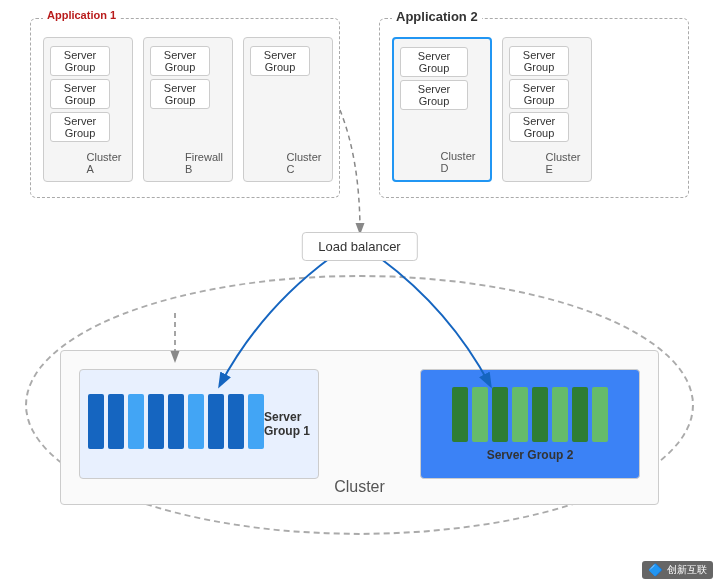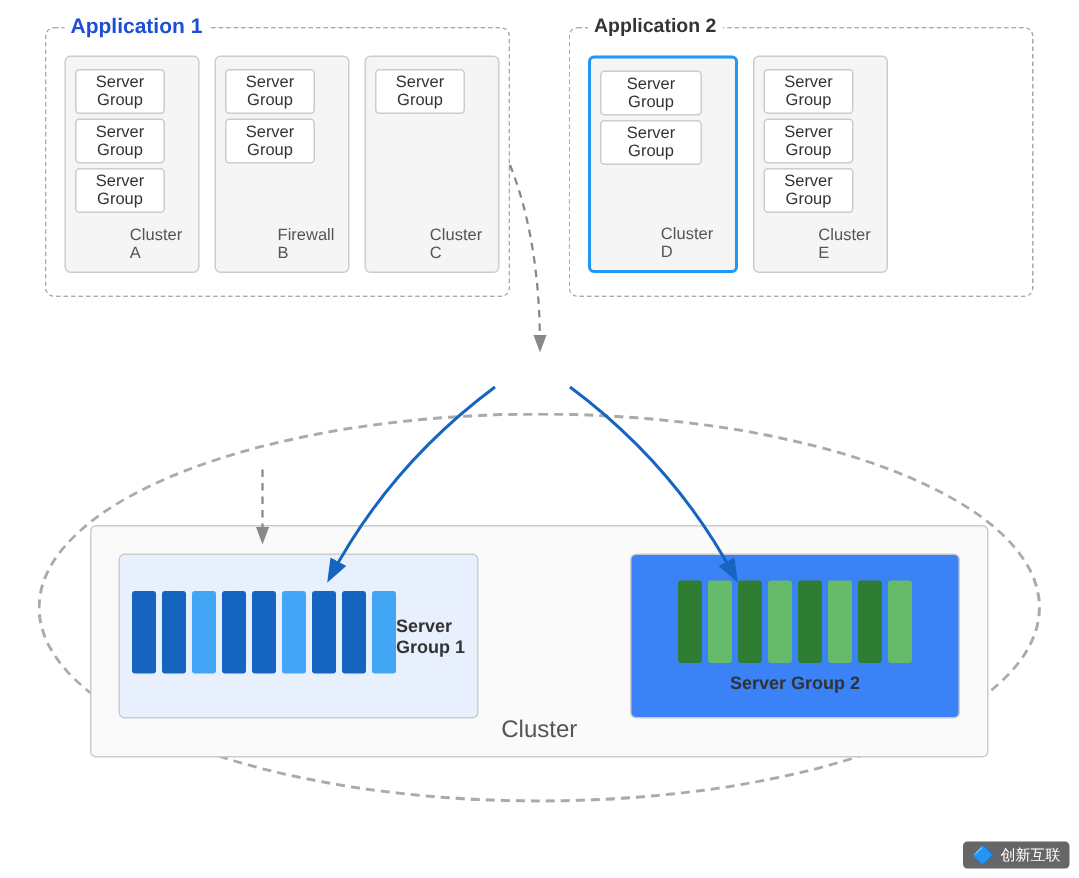--- a/index.html
+++ b/index.html
@@ -39,22 +39,22 @@
       border: 1.5px dashed #aaa;
       border-radius: 6px;
     }
     .app1-label {
       position: absolute;
       top: -10px;
       left: 12px;
       background: #fff;
       padding: 0 4px;
       font-weight: bold;
-      font-size: 14px;
-      color: #1d4ed8;
+      font-size: 11px;
+      color: #b91c1c;
     }
 
     
     .app2-box {
       position: absolute;
       top: 0;
       right: 0;
       width: 310px;
       height: 180px;
       border: 1.5px dashed #aaa;
@@ -354,20 +354,23 @@
       <div class="cluster-box cluster-e">
         <div class="server-group-tag">Server Group</div>
         <div class="server-group-tag">Server Group</div>
         <div class="server-group-tag">Server Group</div>
         <div class="cluster-label">Cluster E</div>
       </div>
     </div>
 
   </div>
 
+  <div class="load-balancer-box">
+    <span>Load balancer</span>
+  </div>
 
   <div class="oval-container">
     <div class="oval-border"></div>
 
 
     <div class="cluster-bottom-box">
 
       <div class="server-group1-box">
         <div class="server-bars">
           <div class="bar-blue"></div>

